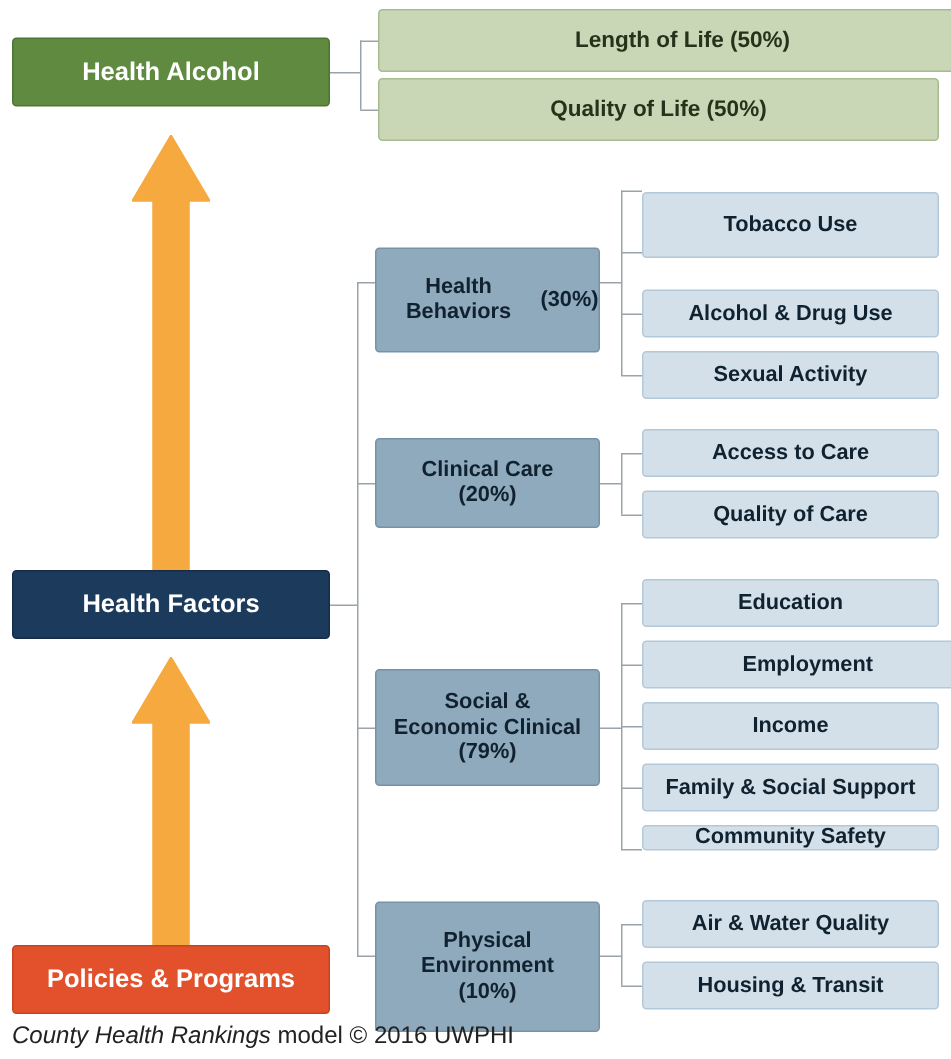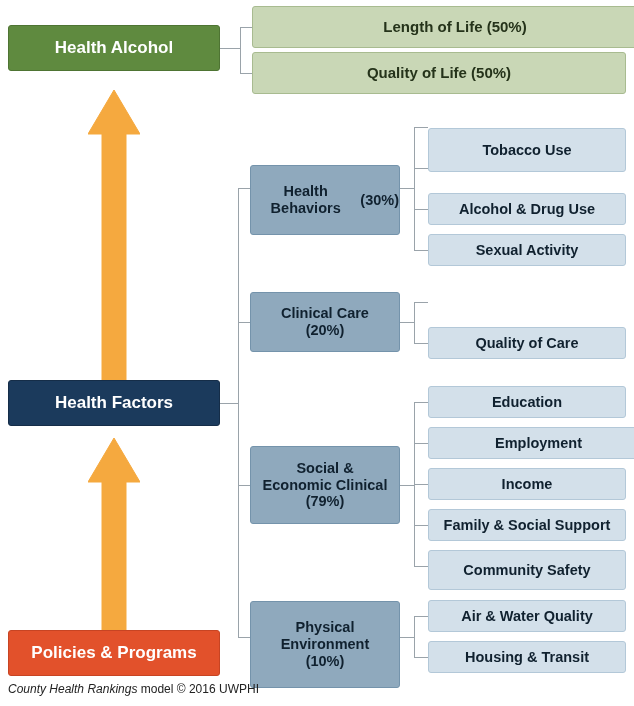--- a/index.html
+++ b/index.html
@@ -80,21 +80,21 @@
 
   .arrow {
     position: absolute;
   }
   .arrow svg { display: block; }
 
   .footnote {
     position: absolute;
     left: 8px;
     top: 682px;
-    font-size: 12px;
+    font-size: 16px;
     color: #222222;
   }
   .footnote i { font-style: italic; }
   .footnote .reg { font-style: normal; }
 </style>
 </head>
 <body>
 
 <div id="canvas">
 
@@ -160,20 +160,23 @@
 
   <div class="box box-mid" style="left:250px; top:292px; width:150px; height:60px; flex-direction:column;">
     <span>Clinical Care</span>
     <span>(20%)</span>
   </div>
   <div class="connector conn-h" style="left:400px; top:322px; width:14px;"></div>
   <div class="connector conn-v" style="left:414px; top:302px; height:41px;"></div>
   <div class="connector conn-h" style="left:414px; top:302px; width:14px;"></div>
   <div class="connector conn-h" style="left:414px; top:343px; width:14px;"></div>
 
+  <div class="box box-leaf" style="left:428px; top:286px; width:198px; height:32px;">
+    <span>Access to Care</span>
+  </div>
   <div class="box box-leaf" style="left:428px; top:327px; width:198px; height:32px;">
     <span>Quality of Care</span>
   </div>
 
   <div class="box box-mid" style="left:250px; top:446px; width:150px; height:78px; flex-direction:column;">
     <span>Social &amp;</span>
     <span>Economic Clinical</span>
     <span>(79%)</span>
   </div>
   <div class="connector conn-h" style="left:400px; top:485px; width:14px;"></div>
@@ -189,21 +192,21 @@
   </div>
   <div class="box box-leaf" style="left:428px; top:427px; width:221px; height:32px;">
     <span>Employment</span>
   </div>
   <div class="box box-leaf" style="left:428px; top:468px; width:198px; height:32px;">
     <span>Income</span>
   </div>
   <div class="box box-leaf" style="left:428px; top:509px; width:198px; height:32px;">
     <span>Family &amp; Social Support</span>
   </div>
-  <div class="box box-leaf" style="left:428px; top:550px; width:198px; height:40px;">
+  <div class="box box-leaf" style="left:428px; top:550px; width:198px; height:17px;">
     <span>Community Safety</span>
   </div>
 
   <div class="box box-mid" style="left:250px; top:601px; width:150px; height:87px; flex-direction:column;">
     <span>Physical</span>
     <span>Environment</span>
     <span>(10%)</span>
   </div>
   <div class="connector conn-h" style="left:400px; top:637px; width:14px;"></div>
   <div class="connector conn-v" style="left:414px; top:616px; height:41px;"></div>

